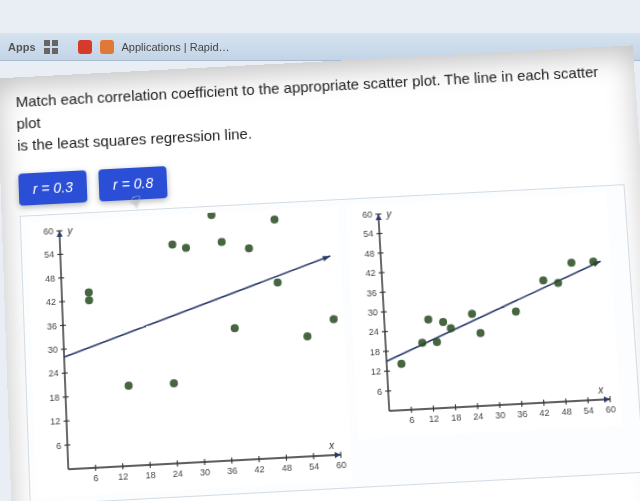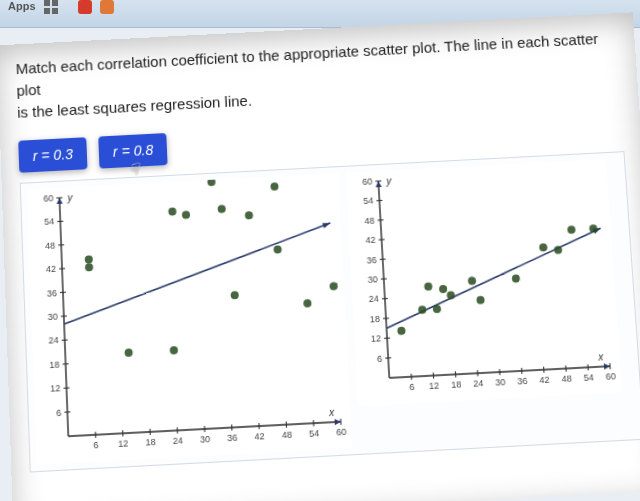--- a/index.html
+++ b/index.html
@@ -9,25 +9,27 @@
     height: 501px;
     font-family: Arial, sans-serif;
     background: #e8eef4;
     overflow: hidden;
     position: relative;
   }
   .browser-bar {
     height: 28px;
     background: linear-gradient(#d6e3f0,#c2d4e6);
     display: flex;
+    align-items: center;
     padding: 0 8px;
     gap: 8px;
     font-size: 11px;
     color: #333;
     border-bottom: 1px solid #a9bccf;
+    margin-top: 33px;
   }
   .apps-label { font-weight: 600; color: #555; }
   .grid-icon { width: 14px; height: 14px; display: grid; grid-template-columns: repeat(2,1fr); grid-template-rows: repeat(2,1fr); gap: 2px; }
   .grid-icon span { background:#666; }
   .ext-icon { width:14px; height:14px; border-radius:3px; }
   .ext1 { background:#d43b2a; }
   .ext2 { background:#e07838; }
   .tab-title { color:#444; }
   .page {
     background:#fff;
@@ -95,20 +97,21 @@
   <span class="apps-label">Apps</span>
   <span class="grid-icon">
       <span></span>
       <span></span>
       <span></span>
       <span></span>
     </span>
   <span style="width:4px"></span>
   <span class="ext-icon ext1"></span>
   <span class="ext-icon ext2"></span>
+  <span class="tab-title">Applications | Rapid…</span>
 </div>
 
 <div class="page">
 
   <div class="prompt">
     <span>Match each correlation coefficient to the appropriate scatter plot. The line in each scatter plot</span><br>
     <span>is the least squares regression line.</span>
   </div>
 
   <div class="chips">

